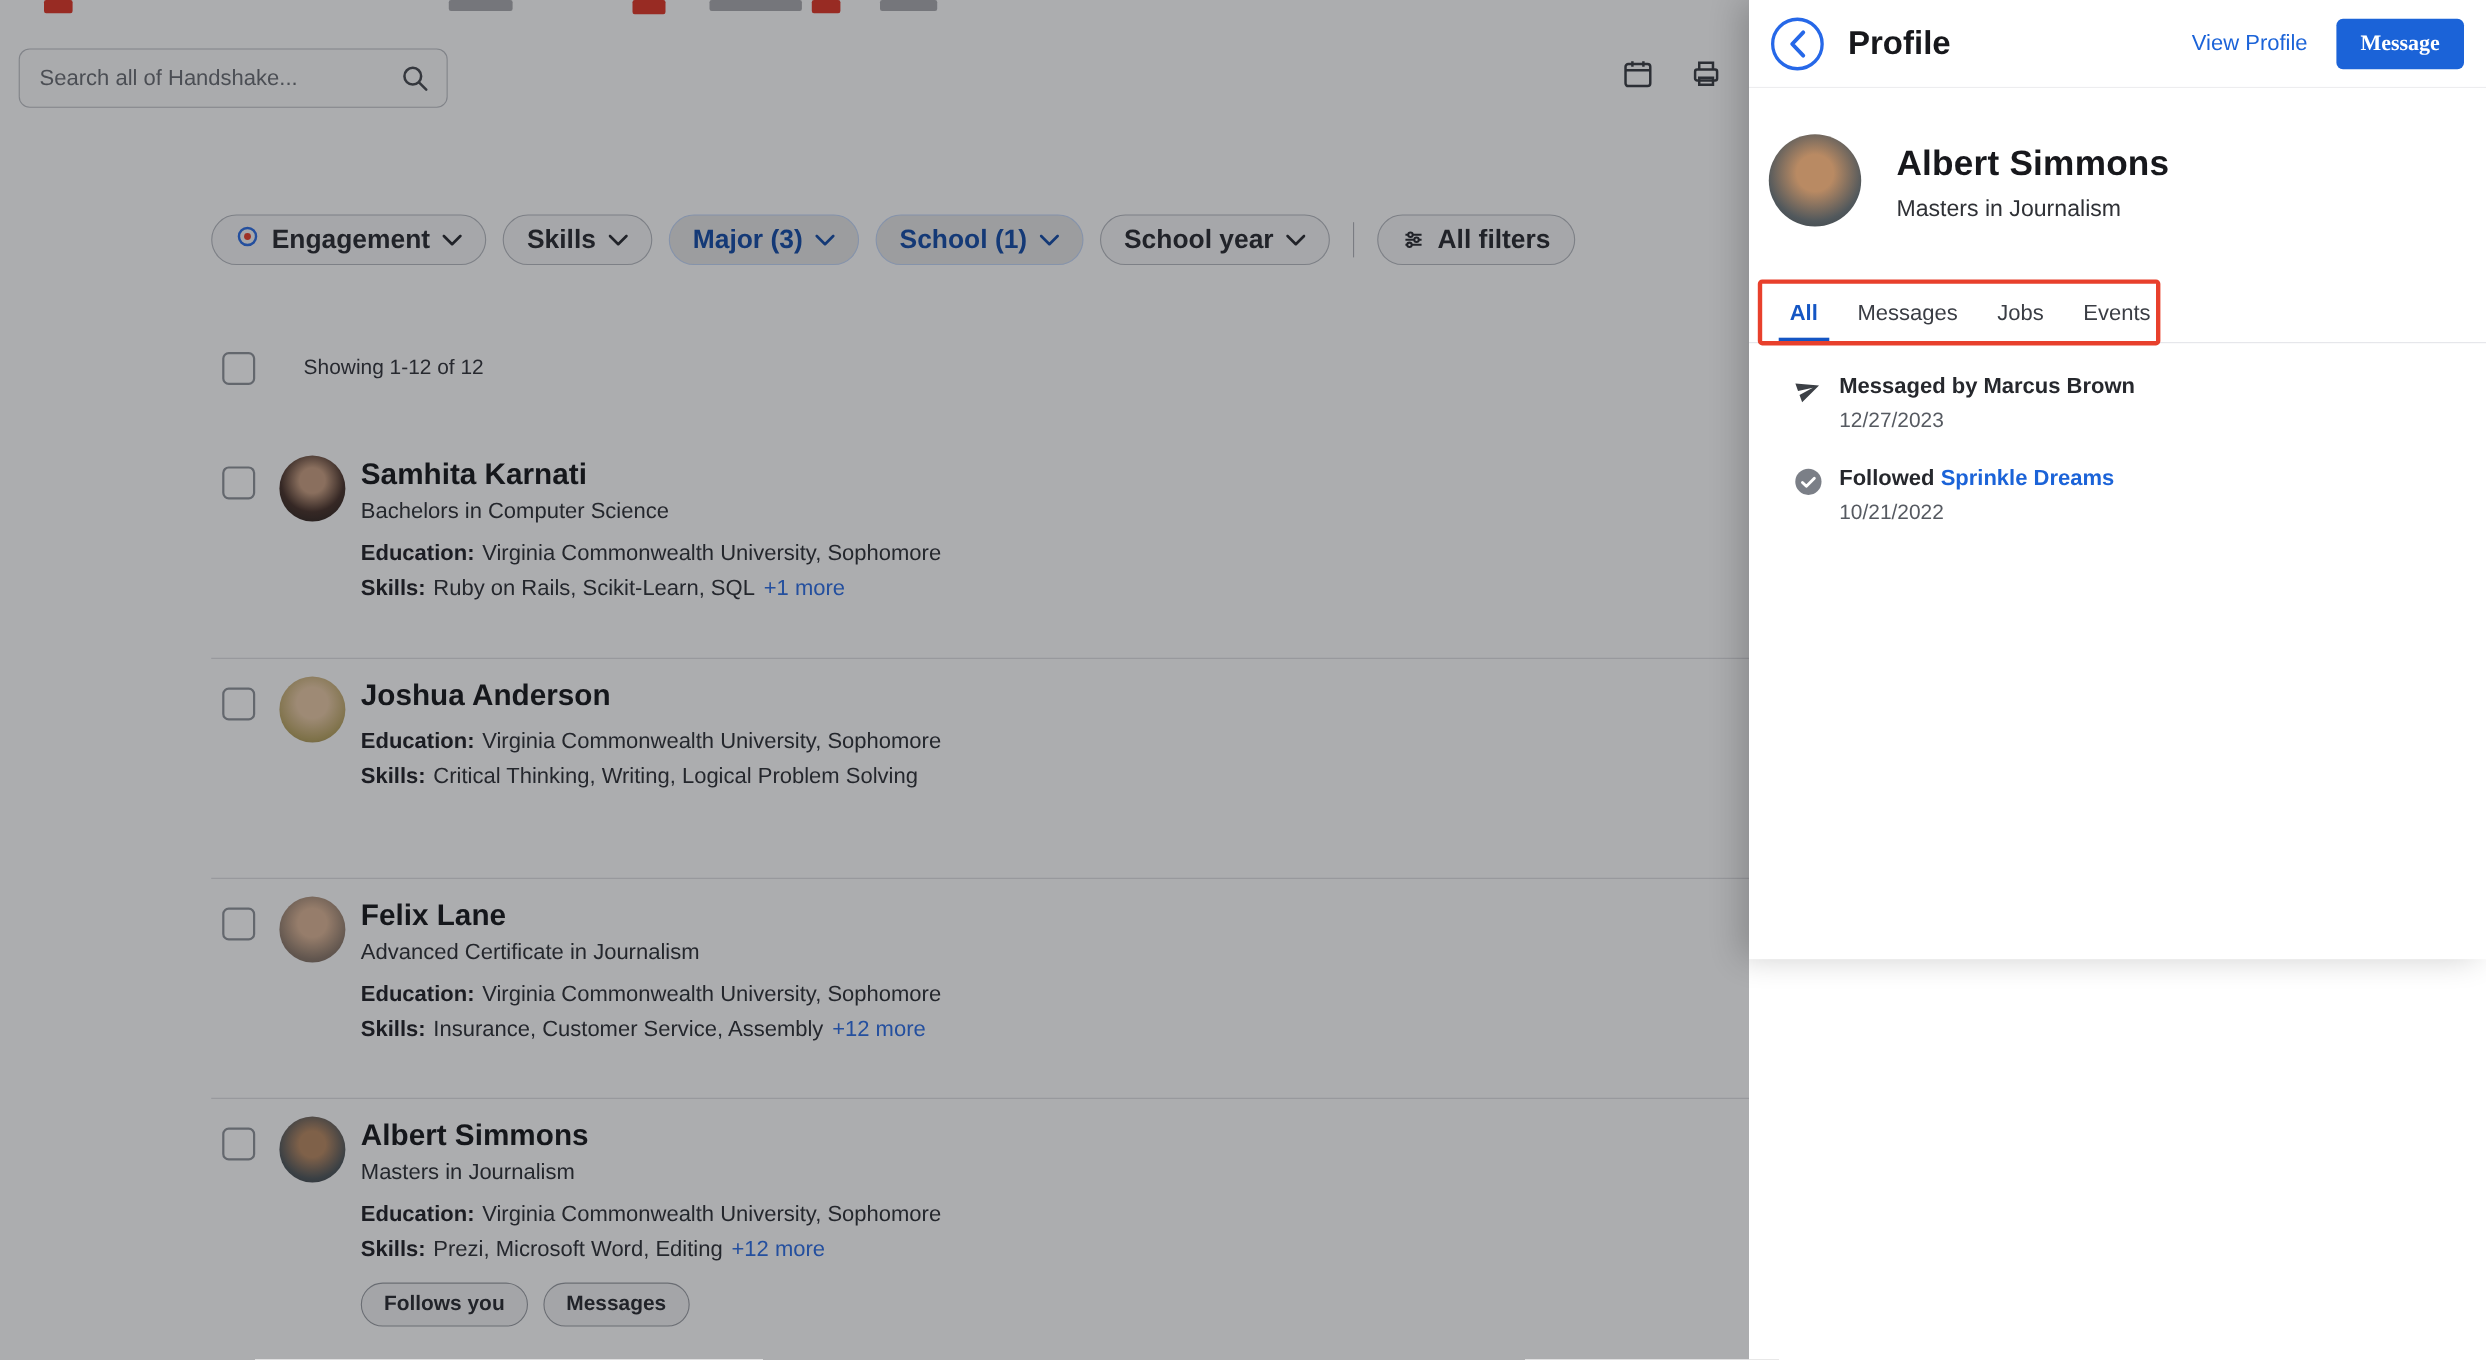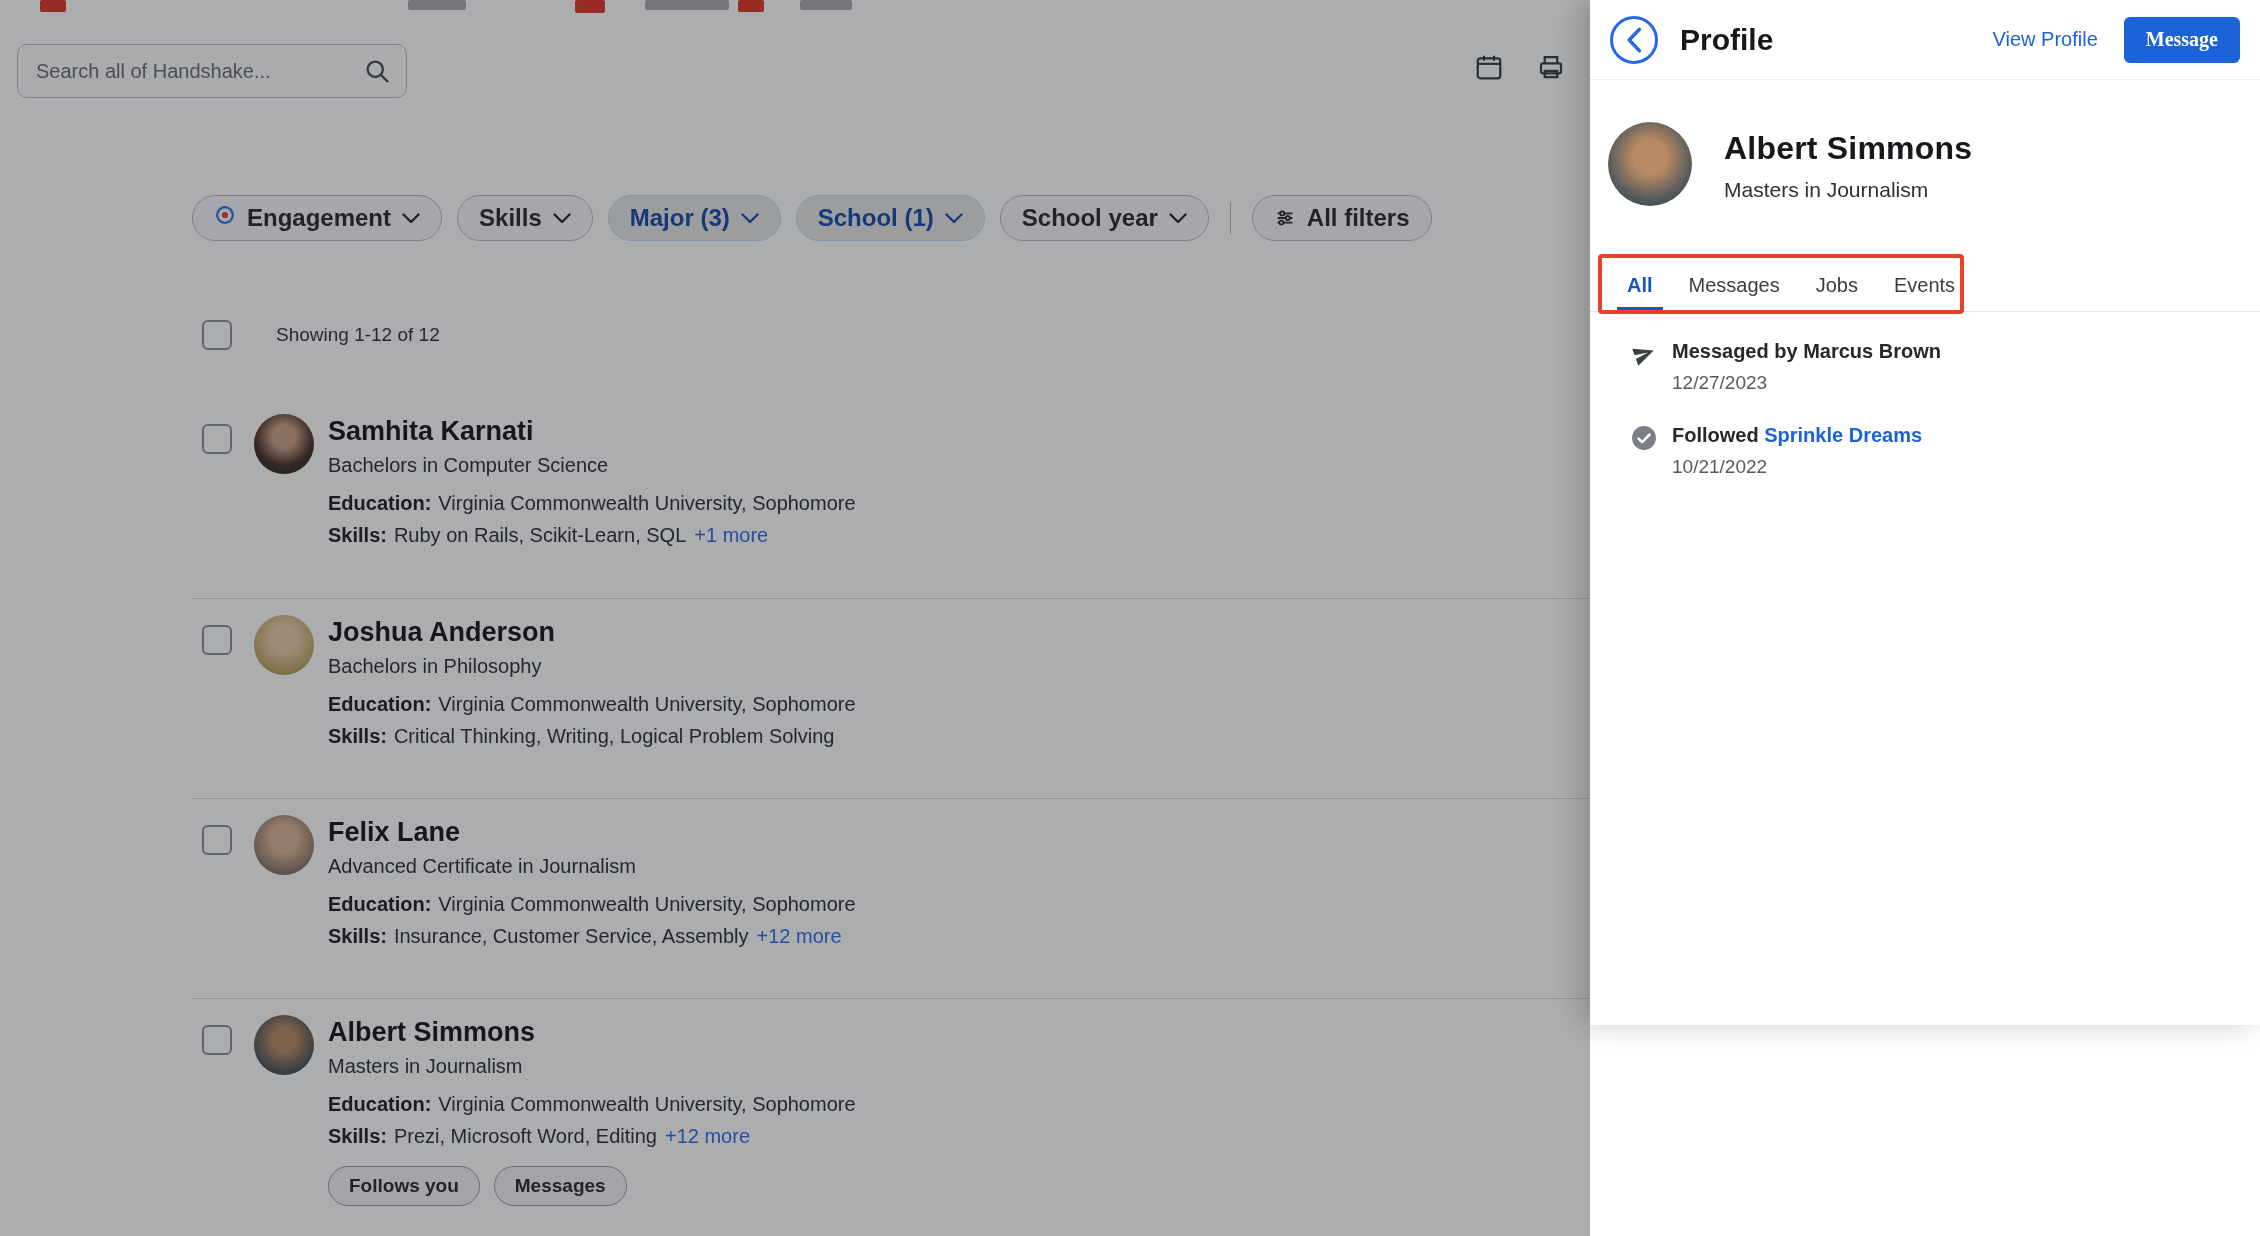--- a/index.html
+++ b/index.html
@@ -49,21 +49,21 @@
   .meta-line.skills { margin-top:9px; }
   .lbl { font-weight:700; color:#232429; margin-right:7px; }
   .more-link { color:#2f6fe4; margin-left:8px; cursor:pointer; }
   .badge-row { display:flex; gap:14px; margin-top:18px; }
   .badge { height:40px; display:inline-flex; align-items:center; padding:0 20px; border-radius:20px;
     border:1px solid #9a9da3; background:#f2f2f3; font-size:19px; font-weight:600; color:#2b2d33; cursor:pointer; }
 
   .scrim { position:absolute; left:0; top:0; width:1590px; height:1236px; background:rgba(16,18,23,0.34); pointer-events:none; z-index:40; }
 
   
-  .panel { position:absolute; left:1590px; top:0; width:670px; height:1025px; background:#fff;
+  .panel { position:absolute; left:1590px; top:0; width:670px; height:872px; background:#fff;
     box-shadow:-8px 0 28px rgba(0,0,0,0.20); z-index:60; }
   .panel-header { position:absolute; left:0; top:0; right:0; height:80px; display:flex; align-items:center;
     padding:0 20px; border-bottom:1px solid #ededef; }
   .back-btn { width:48px; height:48px; border-radius:50%; border:3px solid #2668e8; background:#fff;
     display:flex; align-items:center; justify-content:center; cursor:pointer; flex:0 0 auto; }
   .panel-title { font-size:30px; font-weight:700; color:#17181c; margin-left:22px; }
   .header-spacer { flex:1; }
   .view-profile { font-size:20px; color:#1b63d8; margin-right:26px; cursor:pointer; white-space:nowrap; }
   .message-btn { height:46px; padding:0 22px; background:#1b63d8; color:#fff; border:none; border-radius:6px;
     font-size:20px; font-weight:600; font-family:Liberation Serif, serif; cursor:pointer; }
@@ -201,21 +201,20 @@
             <span class="lbl">Skills:</span><span>Ruby on Rails, Scikit-Learn, SQL</span><span class="more-link">+1 more</span>
           </div>
         </div>
       </div>
 
       <div class="card">
         <div class="checkbox"></div>
         <div class="avatar av-2"></div>
         <div class="card-body">
           <div class="stu-name">Joshua Anderson</div>
-          <div class="stu-degree">Bachelors in Philosophy</div>
           <div class="meta-line">
             <span class="lbl">Education:</span><span>Virginia Commonwealth University, Sophomore</span>
           </div>
           <div class="meta-line skills">
             <span class="lbl">Skills:</span><span>Critical Thinking, Writing, Logical Problem Solving</span>
           </div>
         </div>
       </div>
 
       <div class="card">

